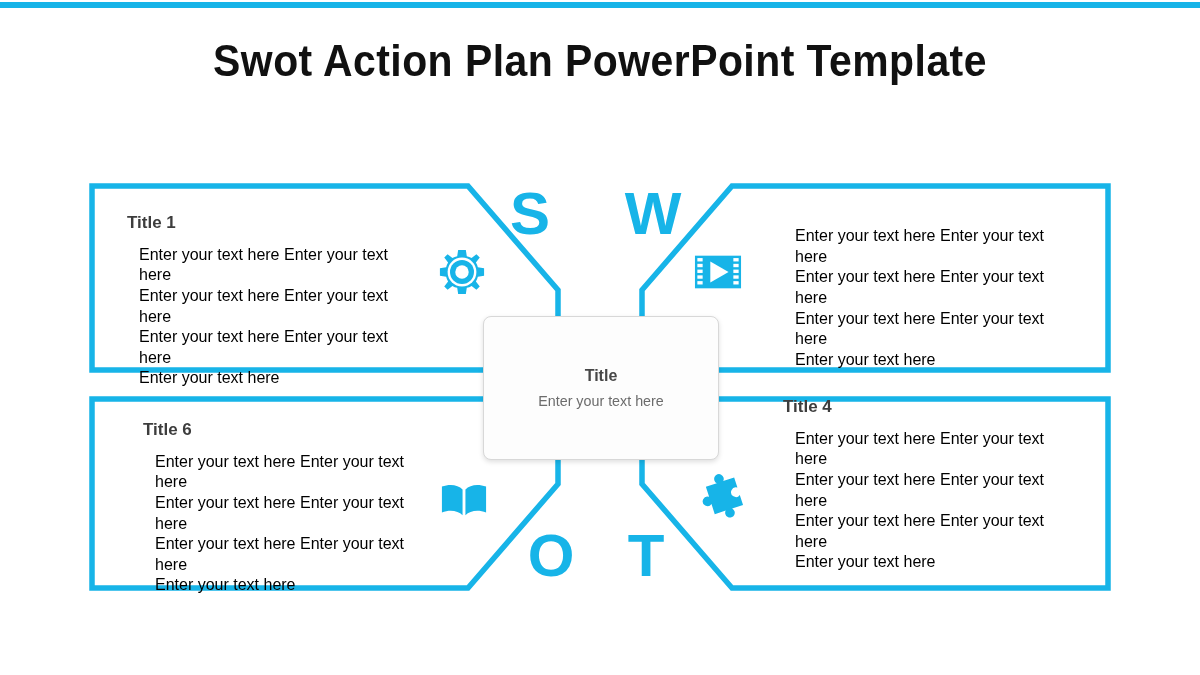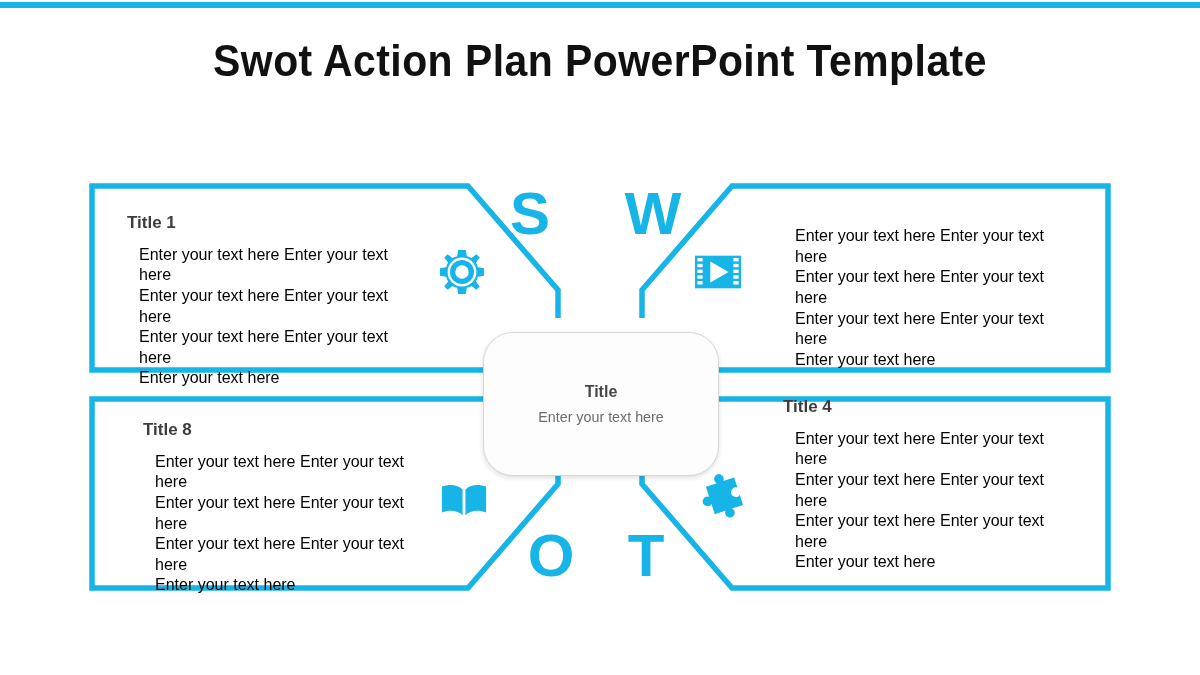--- a/index.html
+++ b/index.html
@@ -100,26 +100,26 @@
   }
   #icon-1 { left: 438px; top: 248px; }
   #icon-2 { left: 694px; top: 248px; }
   #icon-3 { left: 440px; top: 476px; }
   #icon-4 { left: 700px; top: 472px; }
 
   
   #center-card {
     position: absolute;
     left: 483px;
-    top: 332px;
+    top: 316px;
     width: 234px;
     height: 142px;
     background: #fdfdfd;
     border: 1px solid #d8d8d8;
-    border-radius: 30px;
+    border-radius: 8px;
     box-shadow: 0 2px 5px rgba(0,0,0,0.13);
     display: flex;
     flex-direction: column;
     align-items: center;
     justify-content: center;
   }
   #center-title {
     font-size: 16px;
     font-weight: bold;
     color: #474747;
@@ -166,21 +166,21 @@
   </div>
 
   <div class="quad-text" id="quad-text-2">
     <p class="quad-body">Enter your text here Enter your text here
 Enter your text here Enter your text here
 Enter your text here Enter your text here
 Enter your text here</p>
   </div>
 
   <div class="quad-text" id="quad-text-3">
-    <p class="quad-title">Title 8</p>
+    <p class="quad-title">Title 6</p>
     <p class="quad-body">Enter your text here Enter your text here
 Enter your text here Enter your text here
 Enter your text here Enter your text here
 Enter your text here</p>
   </div>
 
   <div class="quad-text" id="quad-text-4">
     <p class="quad-title">Title 4</p>
     <p class="quad-body">Enter your text here Enter your text here
 Enter your text here Enter your text here

